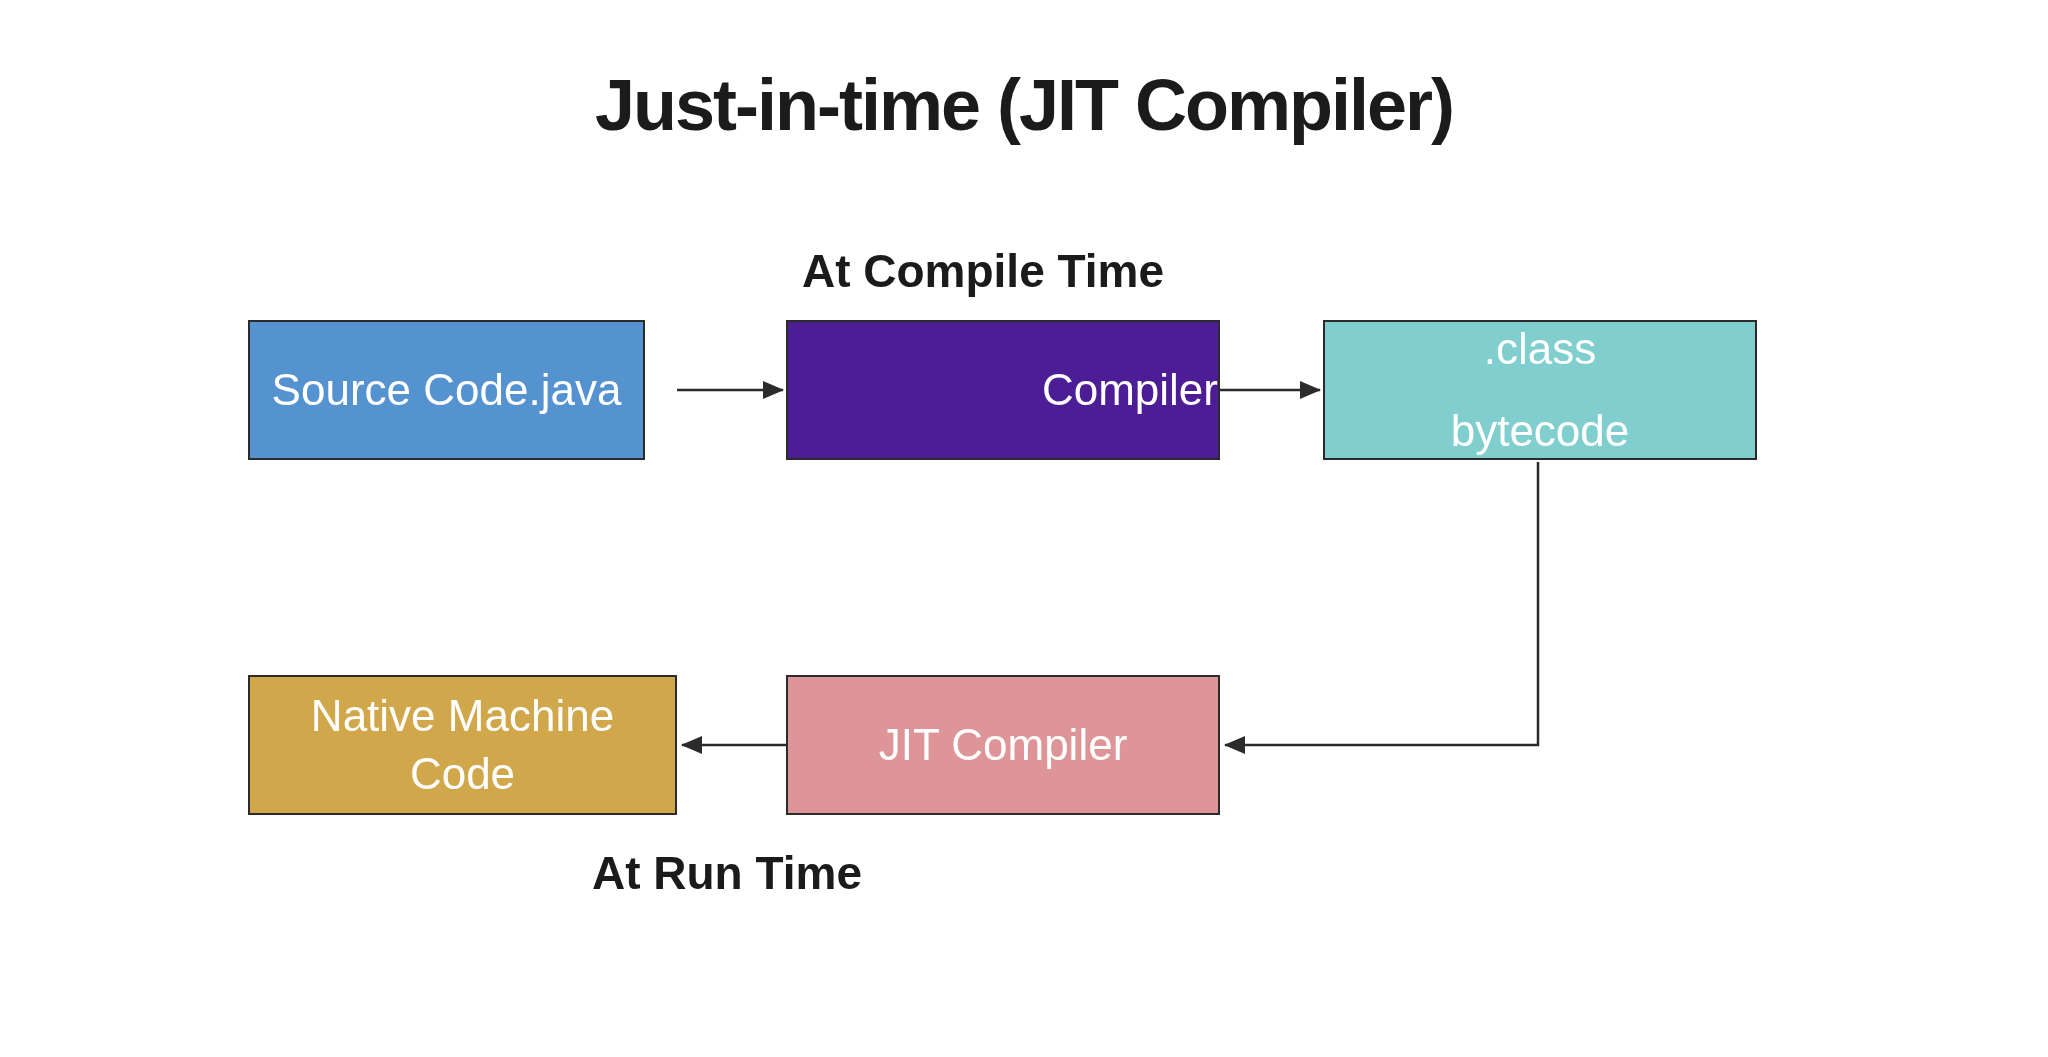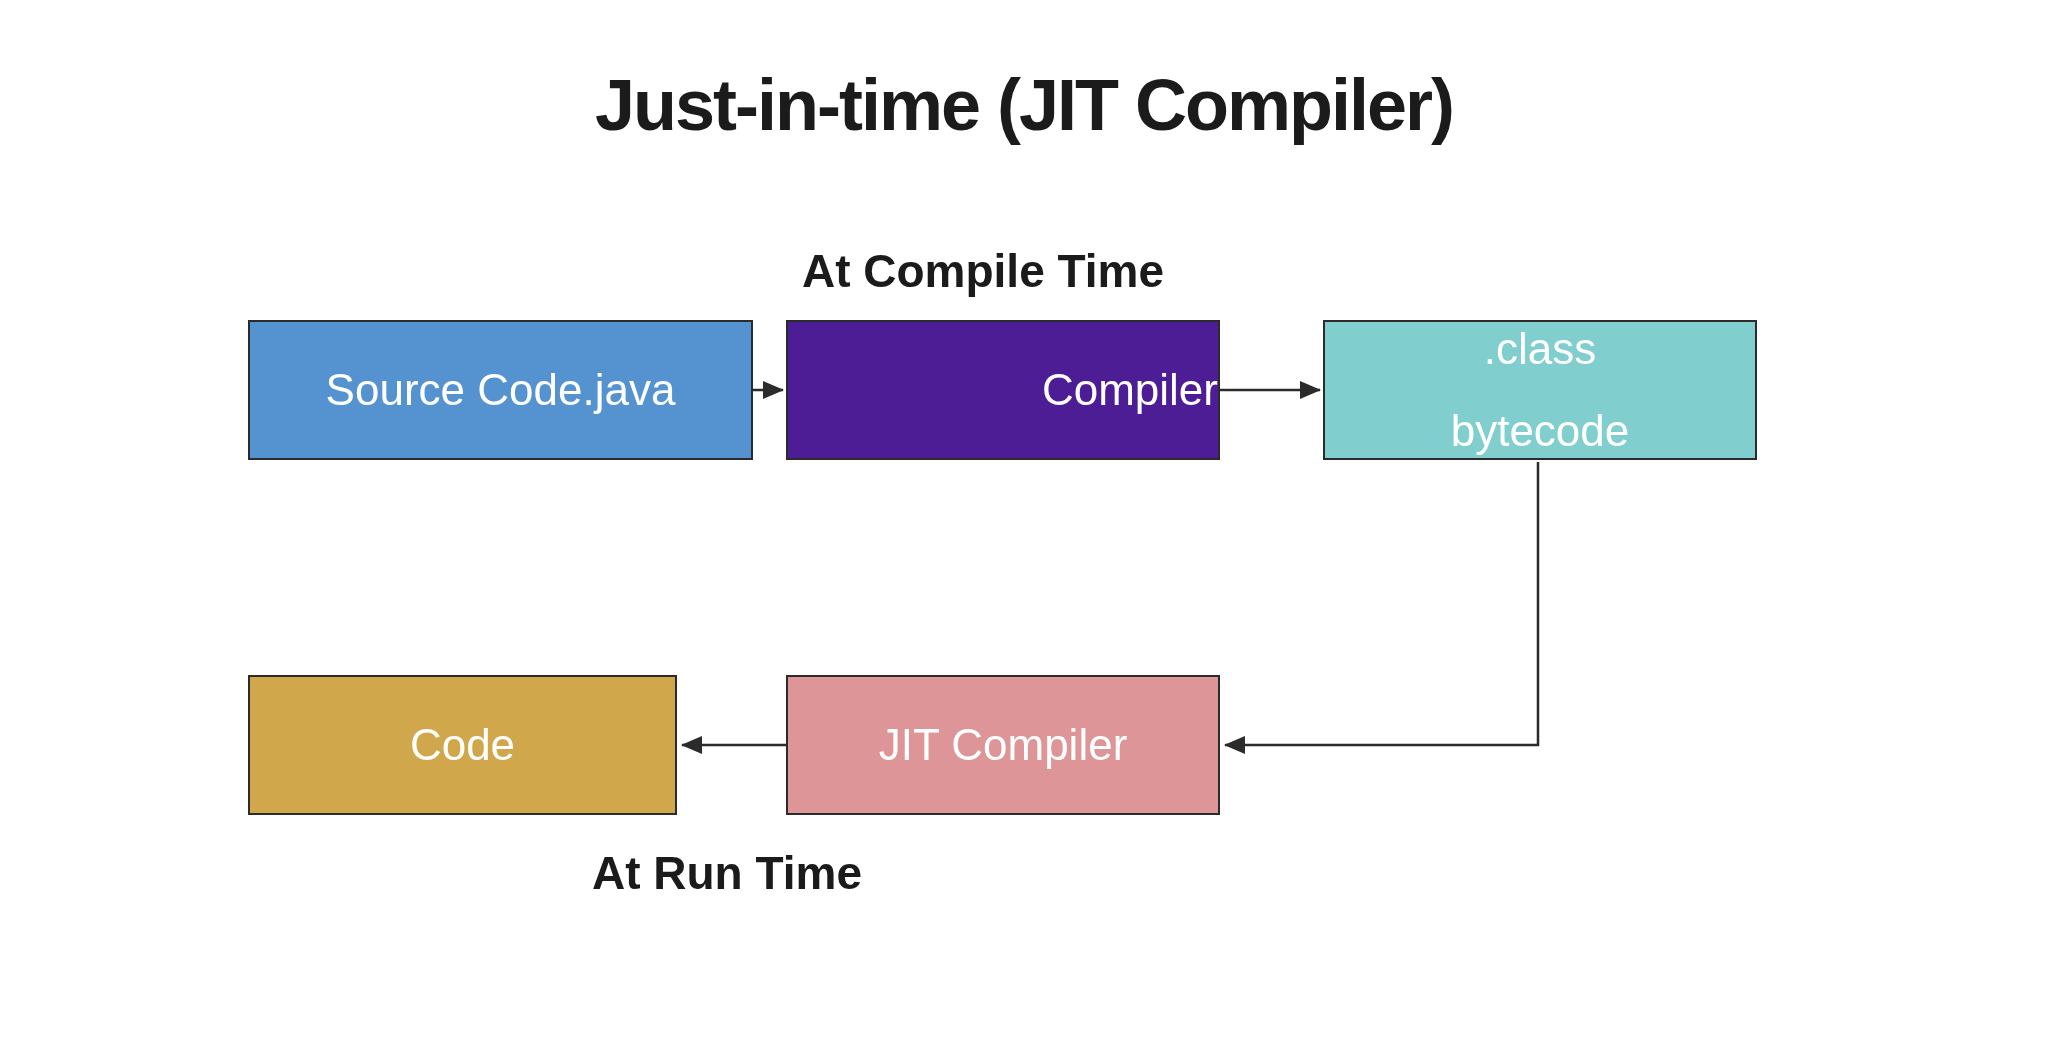--- a/index.html
+++ b/index.html
@@ -57,21 +57,21 @@
     flex-direction:column;
     align-items:center;
     justify-content:center;
     border:2px solid var(--box-border);
     color:var(--box-text);
     font-size:44px;
     line-height:1.32;
     text-align:center;
     height:140px;
   }
-  .node-source   { left:248px;  top:320px; width:505px; }
+  .node-source   { left:248px;  top:320px; width:397px; }
   .node-compiler { left:786px;  top:320px; width:434px; }
   .node-bytecode { left:1323px; top:320px; width:434px;gap:24px; }
   .node-native   { left:248px;  top:675px; width:429px; }
   .node-jit      { left:786px;  top:675px; width:434px;text-align:right; }
 </style>
 </head>
 <body>
 
 <div class="canvas">
 
@@ -98,20 +98,21 @@
   <div class="node node-compiler" style="background-color: #4c1d95; align-items: flex-end;">
     <span>Compiler</span>
   </div>
 
   <div class="node node-bytecode" style="background-color: rgb(128, 206, 205);">
     <span>.class</span>
     <span>bytecode</span>
   </div>
 
   <div class="node node-native" style="background-color: rgb(209, 167, 75);">
+    <span>Native Machine</span>
     <span>Code</span>
   </div>
 
   <div class="node node-jit" style="background-color: rgb(221, 149, 151);">
     <span>JIT Compiler</span>
   </div>
 
   <div class="stage-label run">At Run Time</div>
 
 </div>

